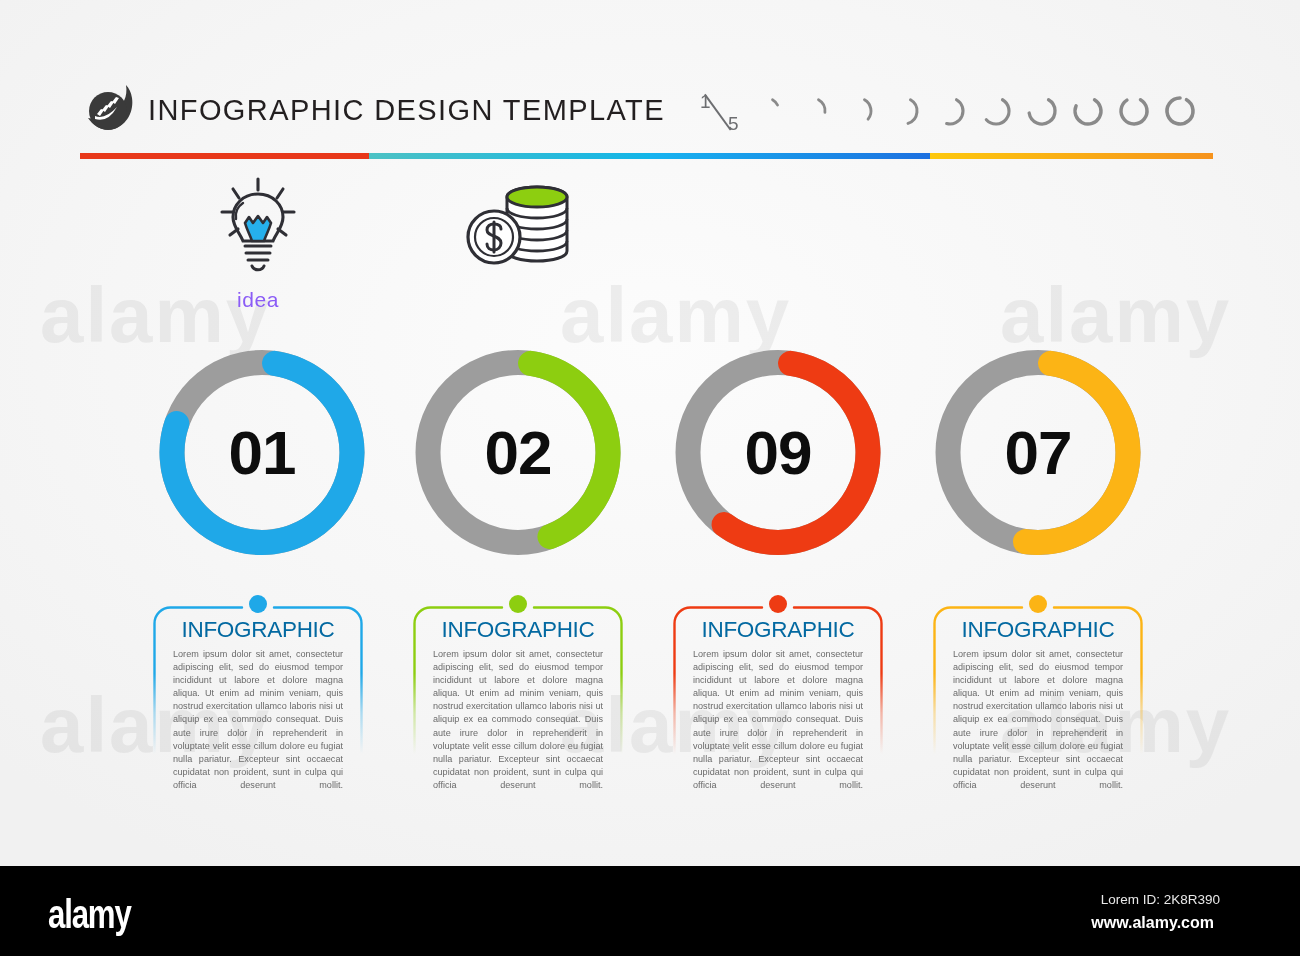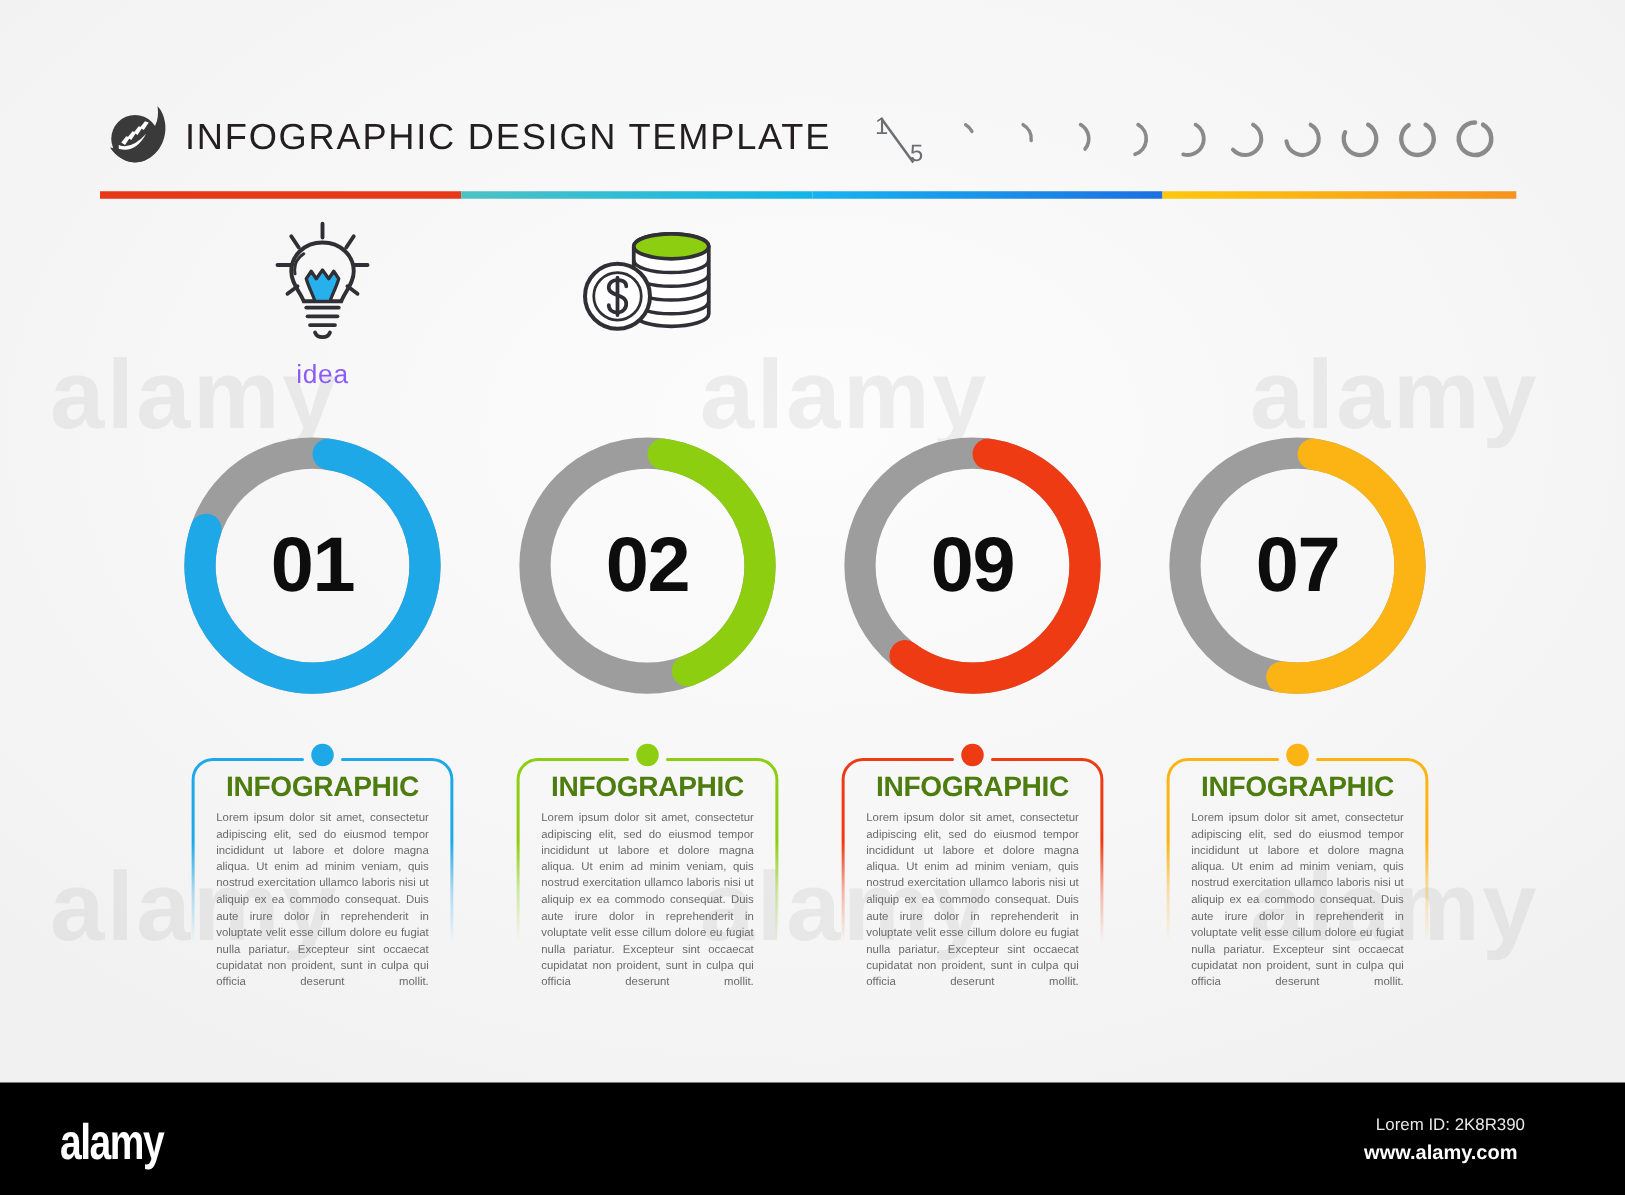--- a/index.html
+++ b/index.html
@@ -97,24 +97,24 @@
   .card-frame { position: absolute; left: 0; top: 0; width: 214px; height: 205px; }
   .card-dot {
     position: absolute; left: 50%; top: 0px;
     transform: translate(-50%, -50%);
     width: 18px; height: 18px; border-radius: 50%;
   }
   .card-title {
     position: absolute; left: 0; top: 13px; width: 100%;
     text-align: center;
     font-family: "Liberation Sans", sans-serif;
-    font-weight: 700;
+    font-weight: 400;
     font-size: 22.5px;
     letter-spacing: -0.3px;
-    color: #4d7c0f;
+    color: #0369a1;
   }
   .card-body {
     position: absolute; left: 22px; top: 44px; width: 170px;
     font-family: "Liberation Sans", sans-serif;
     font-size: 9.1px;
     line-height: 13.1px;
     color: #6a6a6a;
     text-align: justify;
   }
   .card-body::after { content: ""; display: inline-block; width: 100%; }
@@ -254,21 +254,21 @@
         <g stroke="#2f2f35" stroke-width="3" fill="none" stroke-linecap="round">
           <line x1="31" y1="47" x2="31" y2="77"></line>
           <path d="M38,54 C38,50 34,49 31,49 C27,49 24,51 24,55 C24,62 38,60 38,68 C38,72 35,75 31,75 C27,75 24,73 24,69"></path>
         </g>
       </svg>
     </div>
   </div>
 
 
 
-  <div class="donut-wrap" style="left:120px;">
+  <div class="donut-wrap" style="left:132px;">
     <div class="donut">
       <svg width="215" height="215" viewBox="0 0 215 215" class="donut-svg">
           <circle cx="107.5" cy="107.5" r="90" fill="none" stroke="#9d9d9d" stroke-width="25"></circle>
           <path d="M 120.02557908640591 18.37587381325868 A 90 90 0 1 1 22.30156658958734 78.49608742925398" fill="none" stroke="#1fa8e8" stroke-width="25" stroke-linecap="round"></path>
         </svg>
     </div>
     <div class="donut-num">01</div>
   </div>
 
   <div class="donut-wrap" style="left:388px;">

